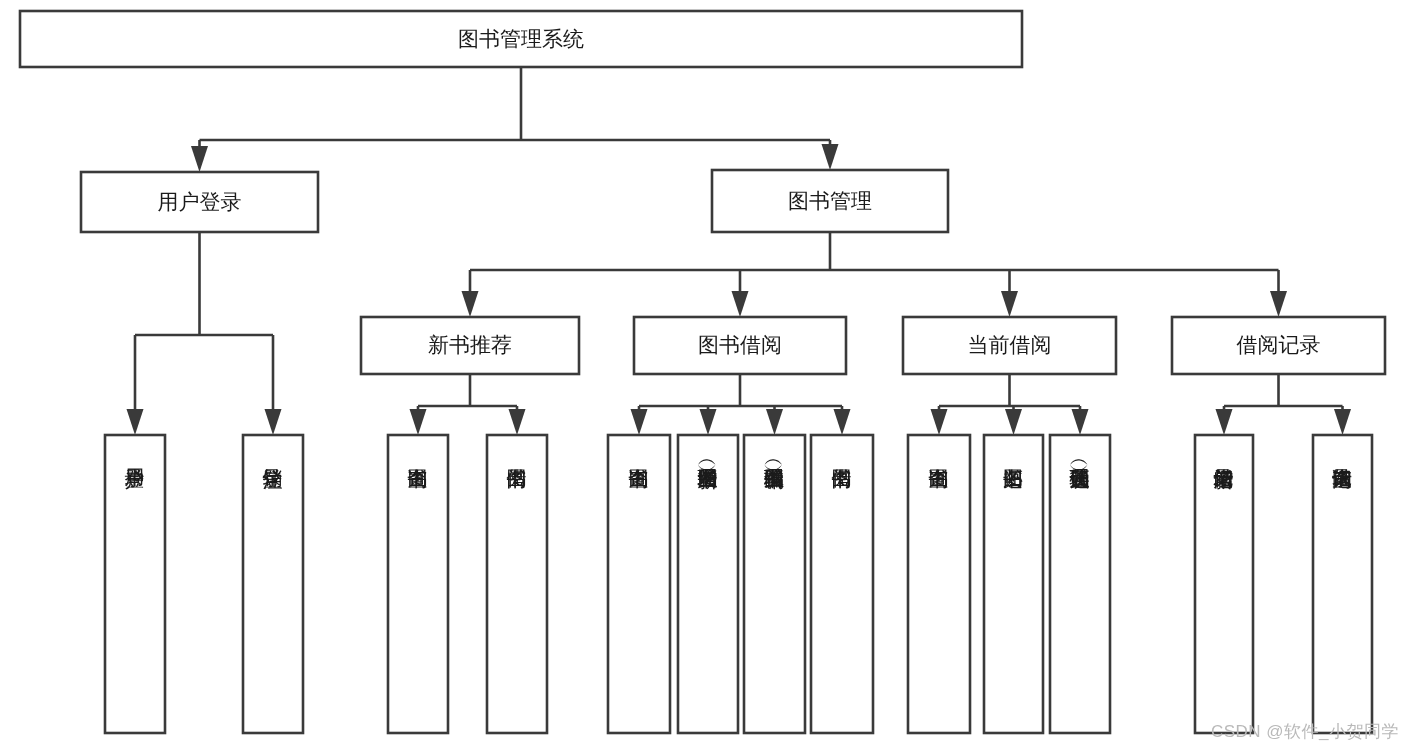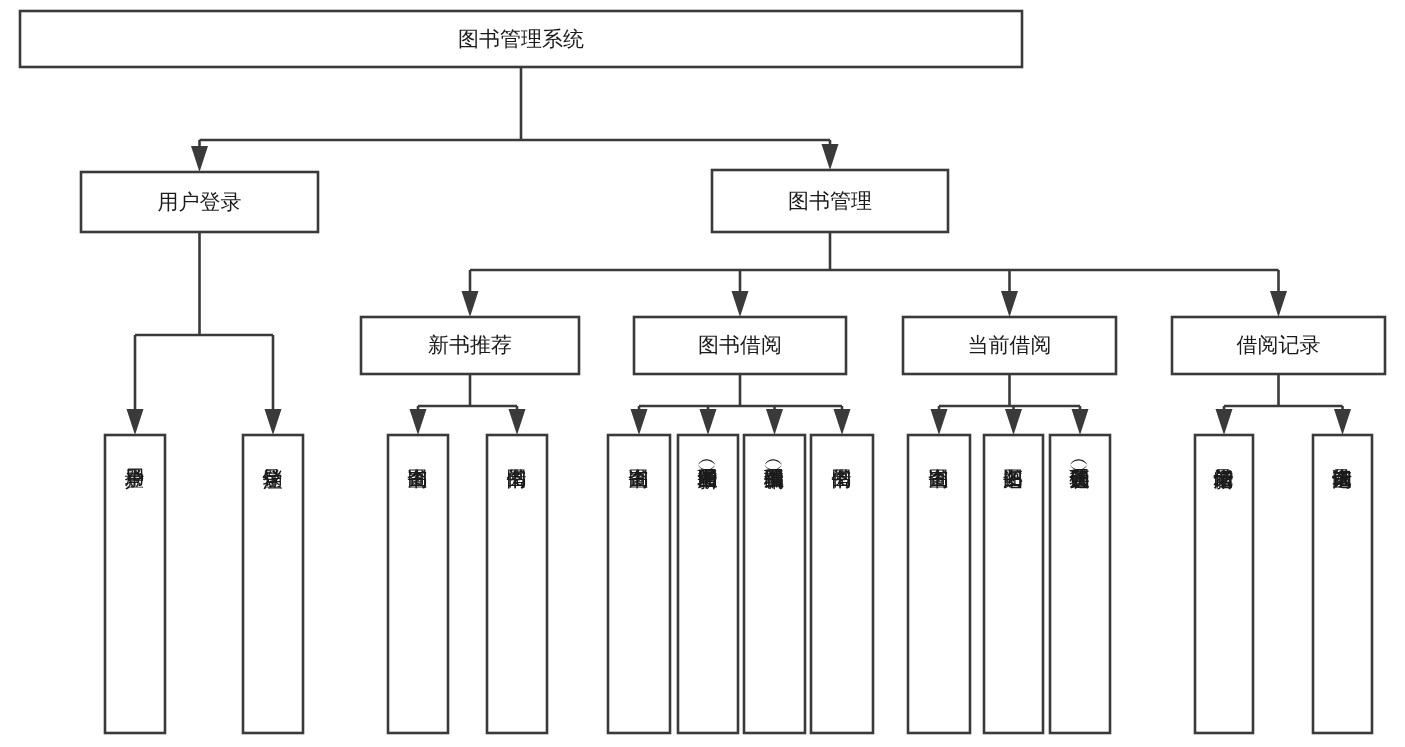--- a/index.html
+++ b/index.html
@@ -165,13 +165,14 @@
         <g>
           <rect x="1195" y="435" width="58" height="298" class="node-rect"></rect>
           <text class="node-label vert" x="1224" y="453" text-anchor="middle">新增借阅记录</text>
         </g>
         <g>
           <rect x="1313" y="435" width="59" height="298" class="node-rect"></rect>
           <text class="node-label vert" x="1342.5" y="453" text-anchor="middle">查询借阅记录</text>
         </g>
       </g>
   </svg>
+  <div class="watermark">CSDN @软件_小贺同学</div>
 </div>
 
 </body></html>

